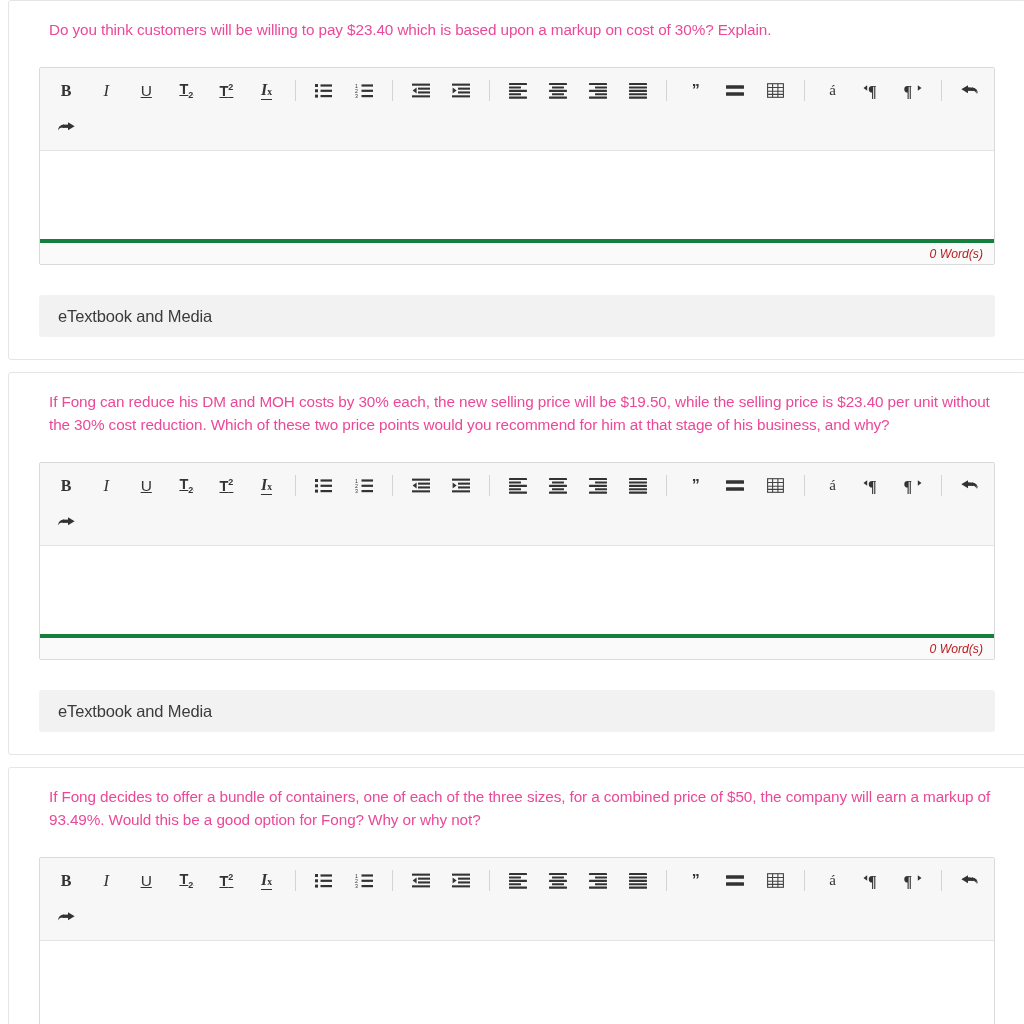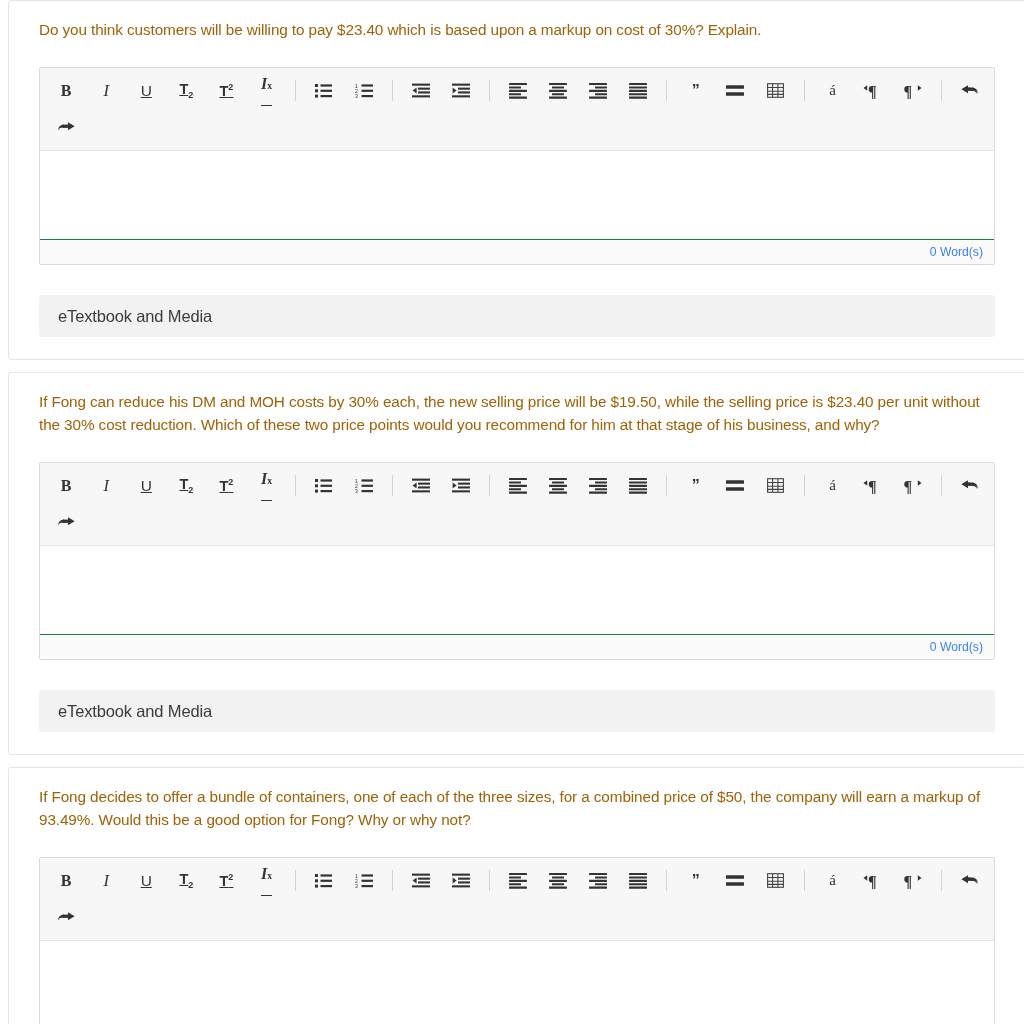--- a/index.html
+++ b/index.html
@@ -26,23 +26,23 @@
     border: 1px solid #e3e5e8;
     border-radius: 3px;
   }
   .card-gap { height: 12px; background: #ffffff; }
 
   .q-body { padding: 18px 30px 22px 30px; }
 
   .q-text {
     font-size: 15.3px;
     line-height: 1.47;
-    color: #a16207;
+    color: #ec4899;
     letter-spacing: -0.1px;
-    margin: 0 0 0 0;
+    margin: 0 0 0 10px;
     max-width: 958px;
   }
 
   
   .editor {
     margin-top: 26px;
     border: 1px solid #d9dadc;
     border-radius: 2px;
     background: #ffffff;
     overflow: hidden;
@@ -84,44 +84,45 @@
     font-weight: 700; font-size: 14.5px;
     font-family: "Liberation Sans", sans-serif;
     text-decoration: underline;
   }
   .tb-btn .sub sub { font-size: 9px; font-weight:700; }
   .tb-btn .sup sup { font-size: 9px; font-weight:700; }
   .tb-btn .rmfmt {
     font-style: italic; font-weight: 700; font-size: 16px;
     font-family: "Liberation Serif", serif;
     border-bottom: 1.6px solid #333;
-    padding-bottom: 12px; line-height: 1.05;
+    padding-bottom: 0px; line-height: 1.05;
   }
   .tb-btn .rmfmt small { font-style: normal; font-size: 9.5px; font-weight:700; }
   .tb-btn .spchar {
     font-size: 15px; font-family: "Liberation Serif", serif;
   }
   .tb-btn .pil { font-size: 16px; font-weight: 700; letter-spacing: -1px; }
 
   svg.ic { display:block; }
 
   .editor-area {
     background: #ffffff;
     height: 88px;
   }
   .editor-footer {
     background: #fafafa;
-    border-top: 1px solid #15803d;
+    border-top: 4px solid #15803d;
     height: 25px;
     display: flex;
     align-items: center;
     justify-content: flex-end;
     padding-right: 11px;
     font-size: 12.2px;
-    color: #3b82f6;
+    color: #b91c1c;
+    font-style: italic;
   }
 
   
   .etext-bar {
     margin-top: 30px;
     background: #f2f2f2;
     border-radius: 3px;
     height: 42px;
     display: flex;
     align-items: center;

